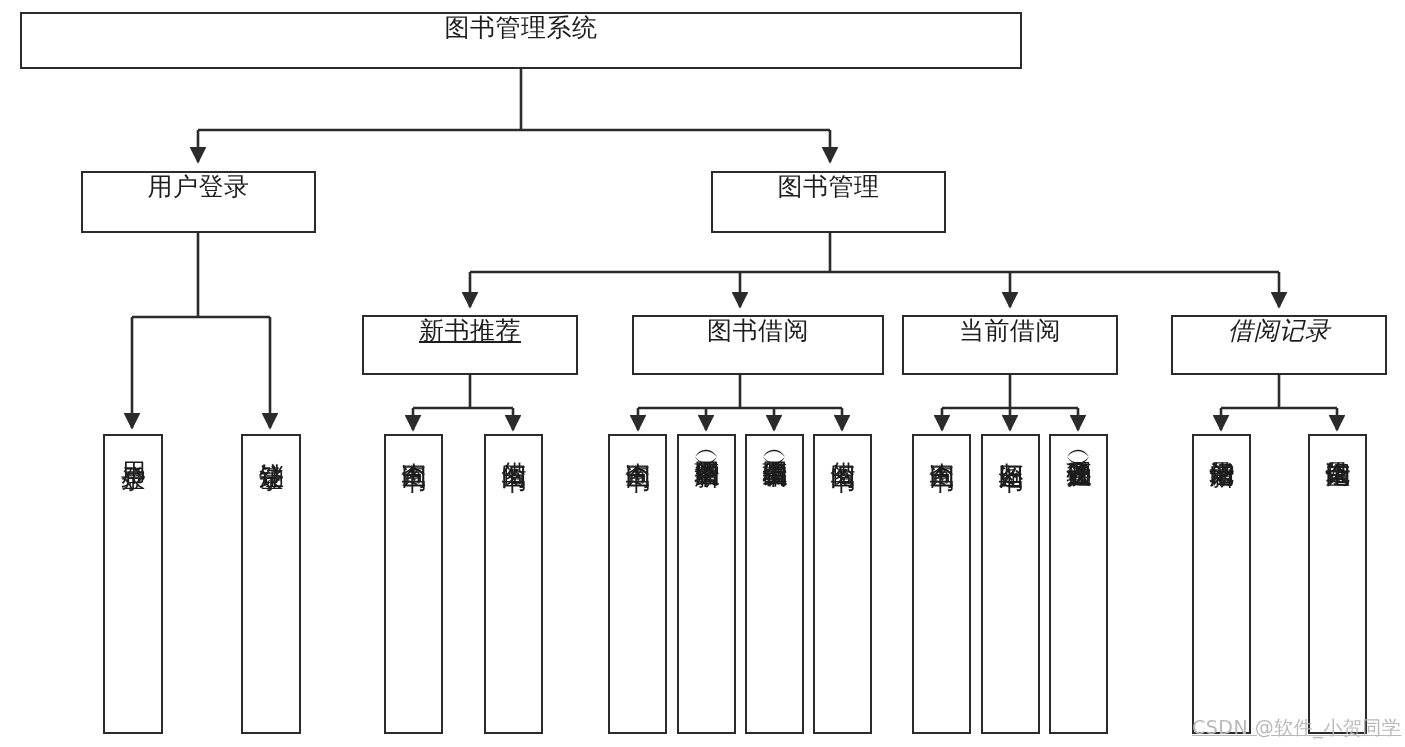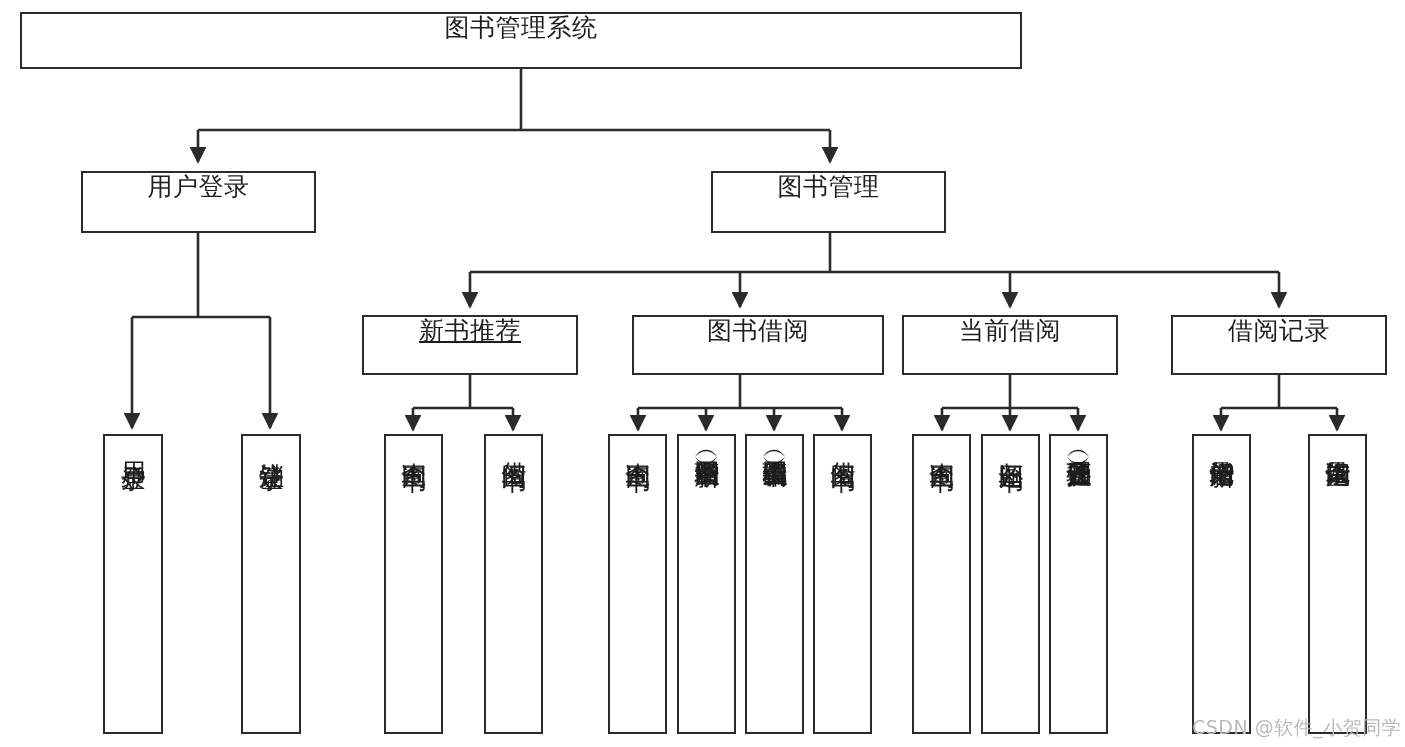--- a/index.html
+++ b/index.html
@@ -134,21 +134,21 @@
   </div>
 
   <div class="node node-h" style="left:632px; top:315px; width:252px; height:60px;">
     <span class="label">图书借阅</span>
   </div>
 
   <div class="node node-h" style="left:902px; top:315px; width:216px; height:60px;">
     <span class="label">当前借阅</span>
   </div>
 
-  <div class="node node-h" style="left:1171px; top:315px; width:216px; height:60px;">
+  <div class="node node-h" style="left:1171px; top:315px; width:216px; height:60px;font-style:italic;">
     <span class="label">借阅记录</span>
   </div>
 
   <div class="node node-v" style="left:103px; top:434px; width:60px; height:300px;">
     <span class="label">用户登录</span>
   </div>
 
   <div class="node node-v" style="left:241px; top:434px; width:60px; height:300px;">
     <span class="label">注销登录</span>
   </div>
@@ -190,15 +190,15 @@
   </div>
 
   <div class="node node-v tight" style="left:1192px; top:434px; width:59px; height:300px;">
     <span class="label">新增借阅记录</span>
   </div>
 
   <div class="node node-v tight" style="left:1308px; top:434px; width:59px; height:300px;">
     <span class="label">查询借阅记录</span>
   </div>
 
-  <div class="watermark" style="left:1192px; top:715px;">CSDN @软件_小贺同学</div>
+  <div class="watermark" style="left:1192px; top:715px;text-decoration:underline;">CSDN @软件_小贺同学</div>
 
 </div>
 
 </body></html>

